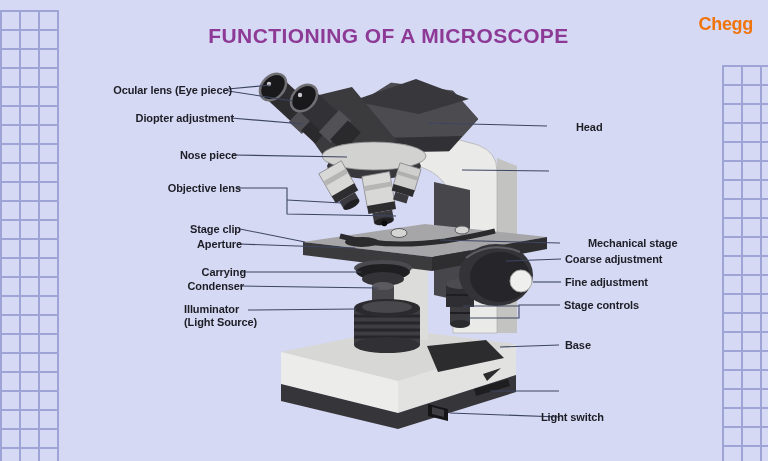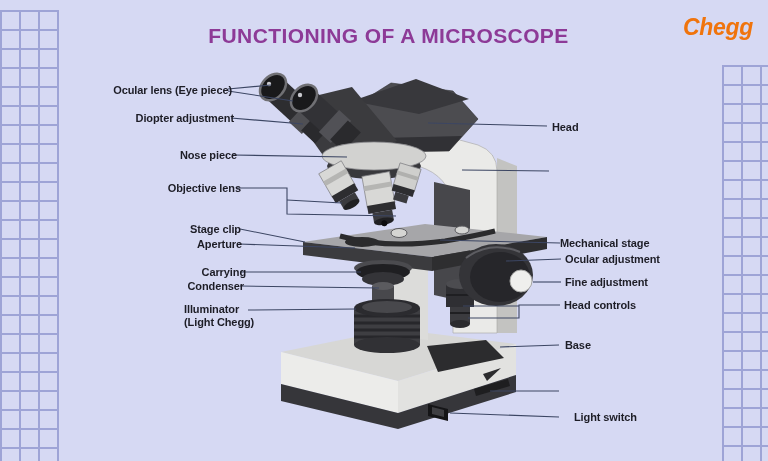--- a/index.html
+++ b/index.html
@@ -19,23 +19,22 @@
   #grid-right{ left:722px; top:65px; width:46px; height:396px; }
 
   #page-title{
     position:absolute; top:24px; left:0; width:100%; margin:0;
     text-align:center;
     font-size:21px; font-weight:700; letter-spacing:.4px;
     color:#8d3a97;
   }
   #brand{
     position:absolute; top:14px; right:24px;
-    font-size:23px; font-weight:700; letter-spacing:-.3px;
+    font-size:18px; font-weight:700; letter-spacing:-.3px;
     color:#f0740c;
-    font-style:italic;
   }
 
   #art{ position:absolute; left:0; top:0; width:768px; height:461px; }
 
   .lbl{
     position:absolute;
     font-size:11px; line-height:1.16; font-weight:700; letter-spacing:-.1px;
     color:#1d1d26; white-space:pre-line;
   }
   .lbl.l{ }
@@ -171,23 +170,23 @@
 
   <div class="lbl l" style="top:84px;  right:545px">Ocular lens (Eye piece)</div>
   <div class="lbl l" style="top:112px; right:543px">Diopter adjustment</div>
   <div class="lbl l" style="top:149px; right:540px">Nose piece</div>
   <div class="lbl l" style="top:182px; right:536px">Objective lens</div>
   <div class="lbl l" style="top:223px; right:536px">Stage clip</div>
   <div class="lbl l" style="top:238px; right:535px">Aperture</div>
   <div class="lbl l" style="top:266px; right:531px">Carrying</div>
   <div class="lbl l" style="top:280px; right:533px">Condenser</div>
   <div class="lbl l" style="top:303px; left:184px; text-align:left">Illuminator
-(Light Chegg)</div>
+(Light Source)</div>
 
-  <div class="lbl r" style="top:121px; left:552px">Head</div>
-  <div class="lbl r" style="top:237px; left:560px">Mechanical stage</div>
-  <div class="lbl r" style="top:253px; left:565px">Ocular adjustment</div>
+  <div class="lbl r" style="top:121px; left:576px">Head</div>
+  <div class="lbl r" style="top:237px; left:588px">Mechanical stage</div>
+  <div class="lbl r" style="top:253px; left:565px">Coarse adjustment</div>
   <div class="lbl r" style="top:276px; left:565px">Fine adjustment</div>
-  <div class="lbl r" style="top:299px; left:564px">Head controls</div>
+  <div class="lbl r" style="top:299px; left:564px">Stage controls</div>
   <div class="lbl r" style="top:339px; left:565px">Base</div>
-  <div class="lbl r" style="top:411px; left:574px">Light switch</div>
+  <div class="lbl r" style="top:411px; left:541px">Light switch</div>
 
 </div>
 
 </body></html>

